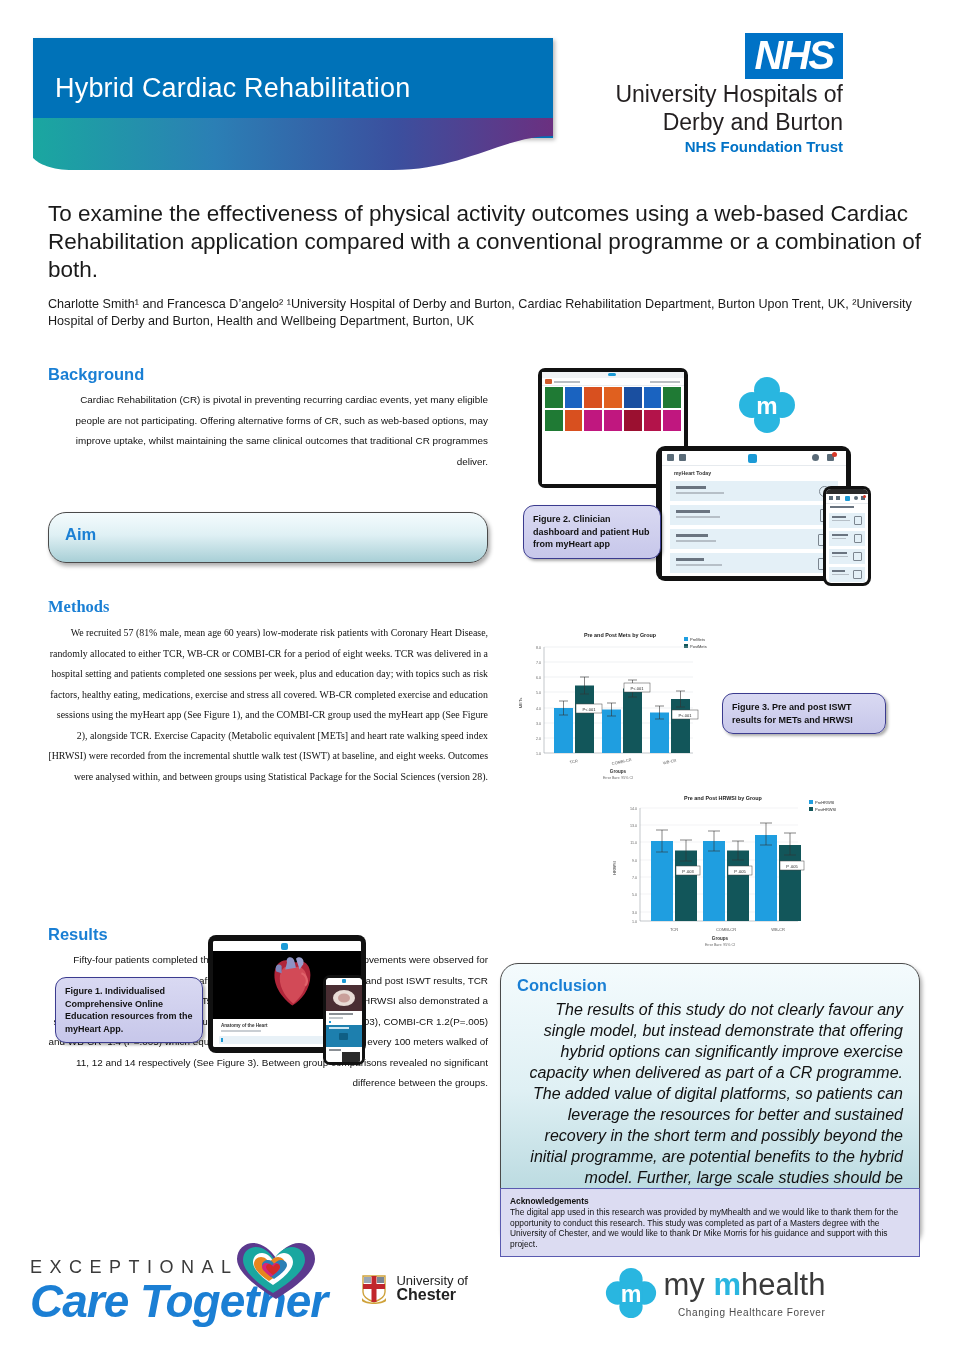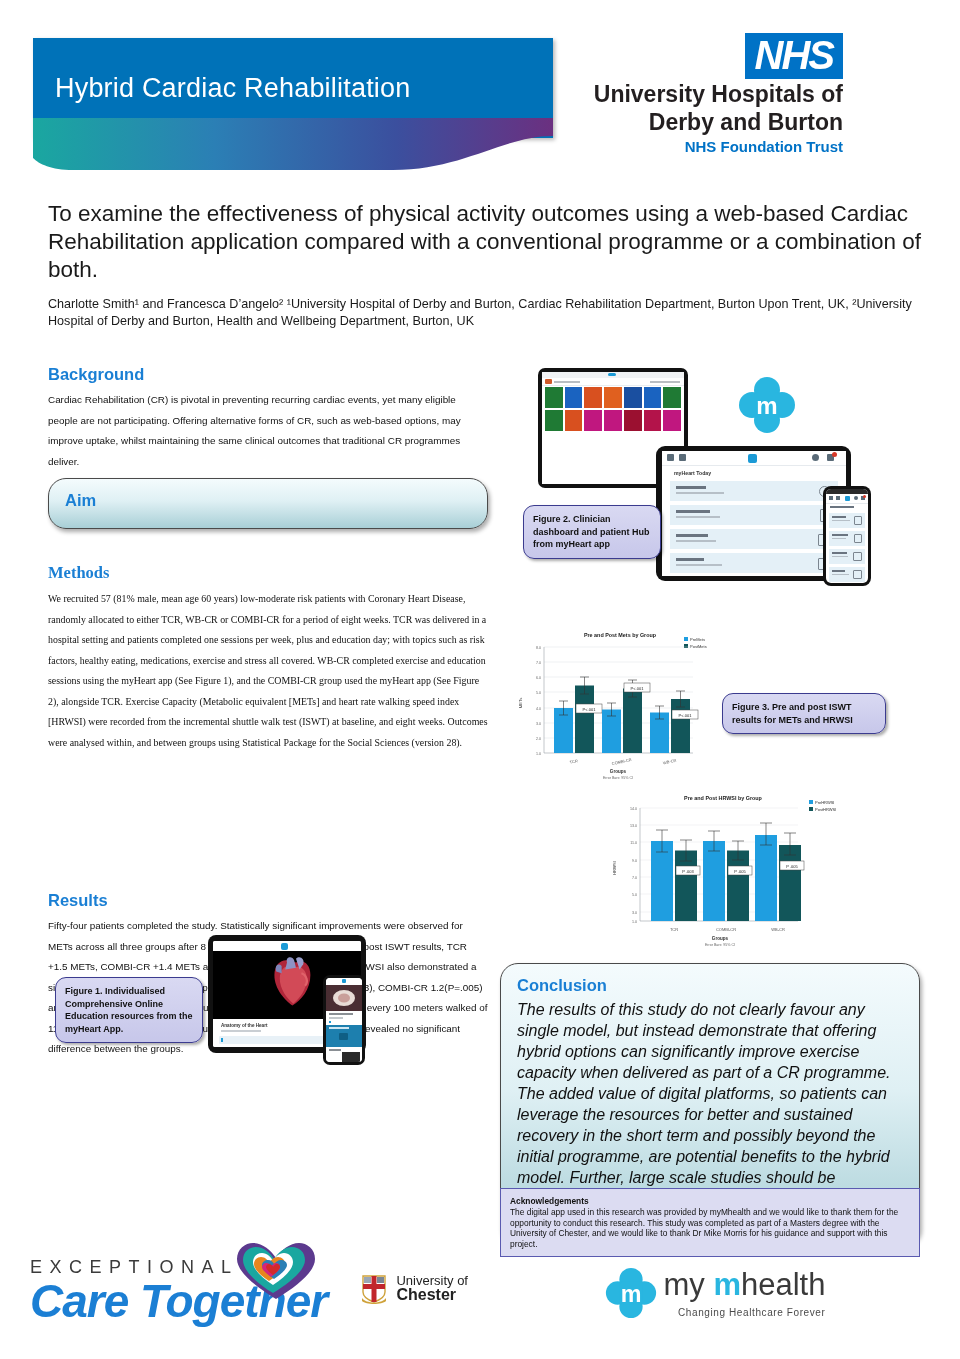--- a/index.html
+++ b/index.html
@@ -27,33 +27,33 @@
     overflow:hidden;
   }
   .banner-swoosh svg{display:block;}
   .nhs-logo{position:absolute;right:25px;top:33px;width:300px;text-align:right;}
   .nhs-box{
     display:inline-block;background:#0072c6;color:#fff;
     font-weight:bold;font-style:italic;font-size:40px;line-height:40px;
     padding:2px 10px 4px 10px;letter-spacing:-2px;
   }
   .nhs-l1,.nhs-l2{
-    font-weight:bold;font-size:23px;line-height:25px;color:#231f20;
+    font-weight:normal;font-size:23px;line-height:25px;color:#231f20;
     margin-top:3px;
   }
   .nhs-l3{font-weight:bold;font-size:15px;color:#0072c6;margin-top:3px;}
 
   
   #statement{position:absolute;left:48px;top:200px;width:875px;}
   .objective{font-size:22.5px;line-height:28px;color:#1a1a1a;}
   .authors{font-size:12.6px;line-height:17px;margin-top:12px;color:#1a1a1a;}
 
   
   .h2{color:#1a7fd4;font-size:16.5px;font-weight:bold;margin:0 0 6px 0;}
-  .body-text{font-size:9.9px;line-height:20.5px;color:#111;text-align:left;}
+  .body-text{font-size:9.9px;line-height:20.5px;color:#111;text-align:right;}
 
   #col-left{position:absolute;left:48px;top:365px;width:440px;}
 
   
   .callout{
     border:1.4px solid #4a4a4a;border-radius:18px;
     background:linear-gradient(180deg,#f4fbfd 0%,#dff0f4 45%,#a8cfd6 100%);
     box-shadow:2px 3px 4px rgba(0,0,0,.33);
     padding:12px 16px 14px 16px;
   }
@@ -139,21 +139,21 @@
   <div class="authors">Charlotte Smith¹ and Francesca D’angelo² ¹University Hospital of Derby and Burton, Cardiac Rehabilitation Department, Burton Upon Trent, UK, ²University Hospital of Derby and Burton, Health and Wellbeing Department, Burton, UK</div>
 </div>
 
 <div id="col-left">
 
   <div>
     <div class="h2">Background</div>
     <div class="body-text">Cardiac Rehabilitation (CR) is pivotal in preventing recurring cardiac events, yet many eligible people are not participating. Offering alternative forms of CR, such as web-based options, may improve uptake, whilst maintaining the same clinical outcomes that traditional CR programmes deliver.</div>
   </div>
 
-  <div class="callout" style="margin-top:6px;">
+  <div class="callout" style="margin-top:40px;">
     <div class="h2">Aim</div>
   </div>
 
   <div style="margin-top:34px;font-family:Liberation Serif, serif;">
     <div class="h2">Methods</div>
     <div class="body-text">We recruited 57 (81% male, mean age 60 years) low-moderate risk patients with Coronary Heart Disease, randomly allocated to either TCR, WB-CR or COMBI-CR for a period of eight weeks. TCR was delivered in a hospital setting and patients completed one sessions per week, plus and education day; with topics such as risk factors, healthy eating, medications, exercise and stress all covered. WB-CR completed exercise and education sessions using the myHeart app (See Figure 1), and the COMBI-CR group used the myHeart app (See Figure 2), alongside TCR. Exercise Capacity (Metabolic equivalent [METs] and heart rate walking speed index [HRWSI) were recorded from the incremental shuttle walk test (ISWT) at baseline, and eight weeks. Outcomes were analysed within, and between groups using Statistical Package for the Social Sciences (version 28).</div>
   </div>
 
   <div style="margin-top:138px;">
     <div class="h2">Results</div>

